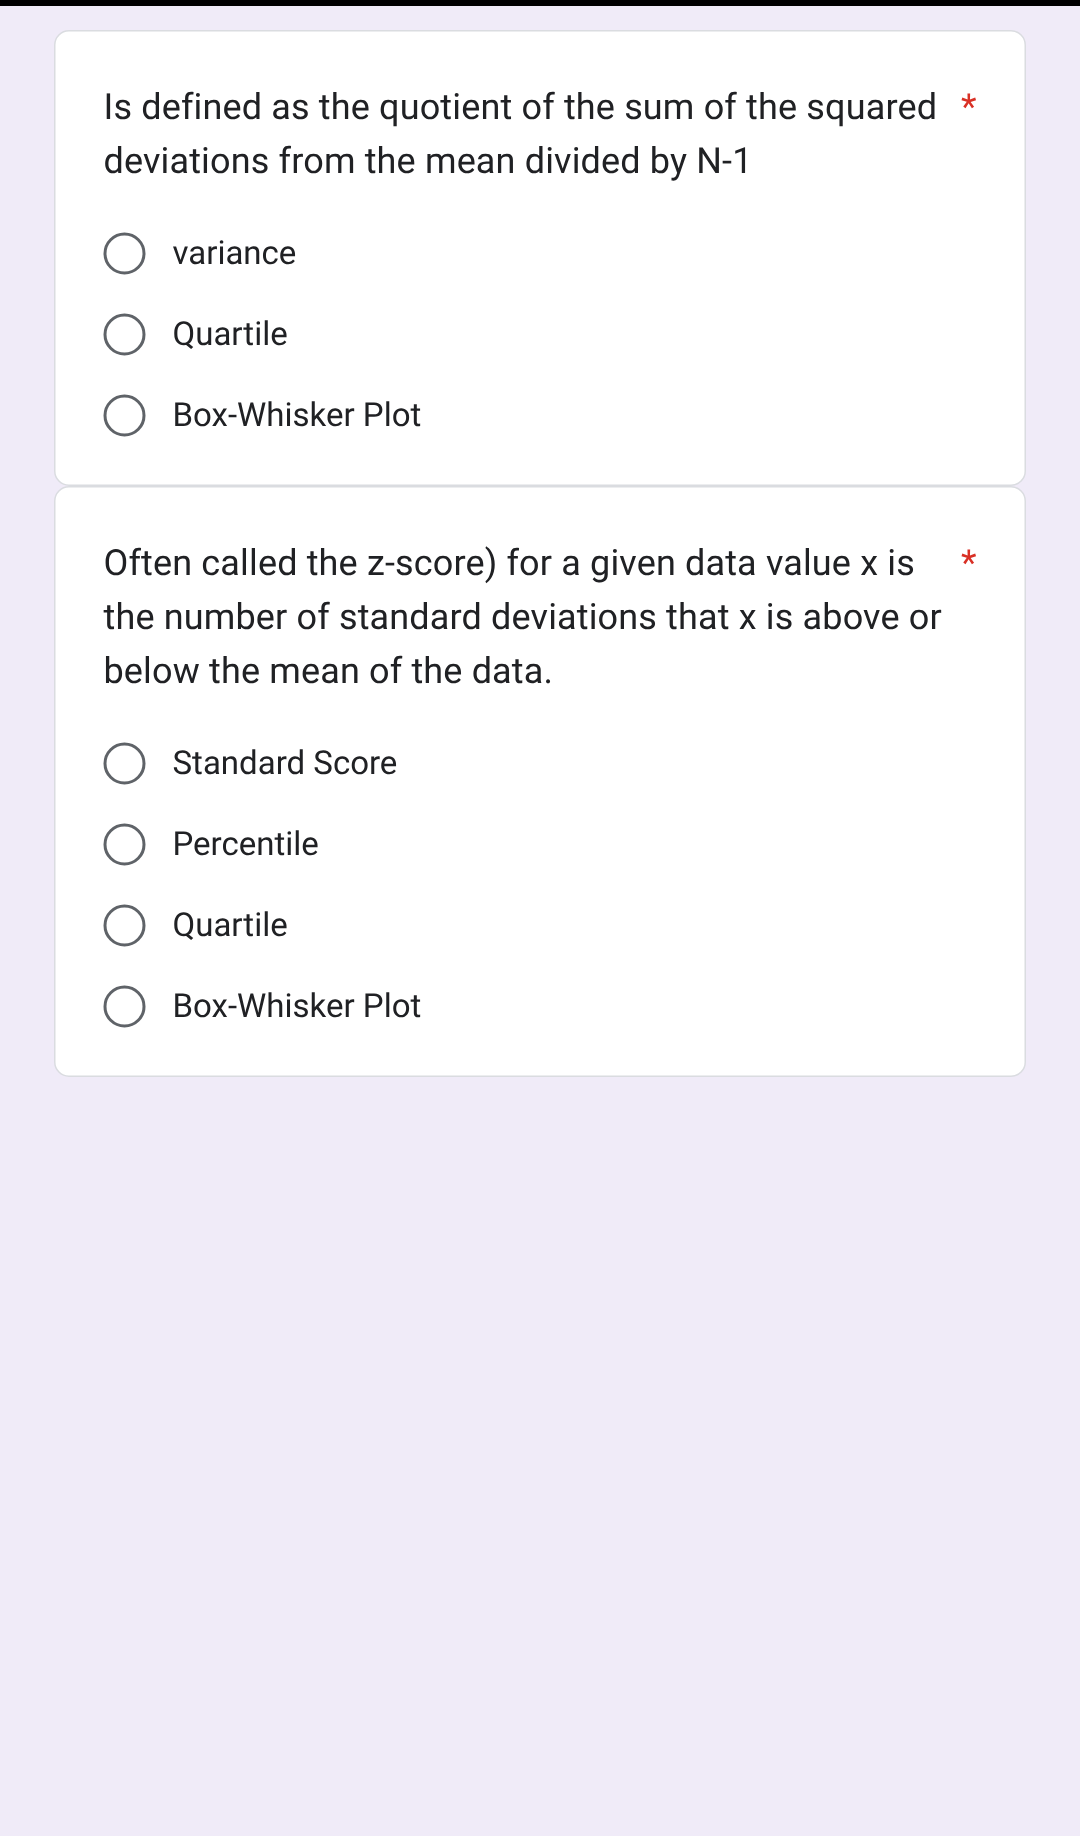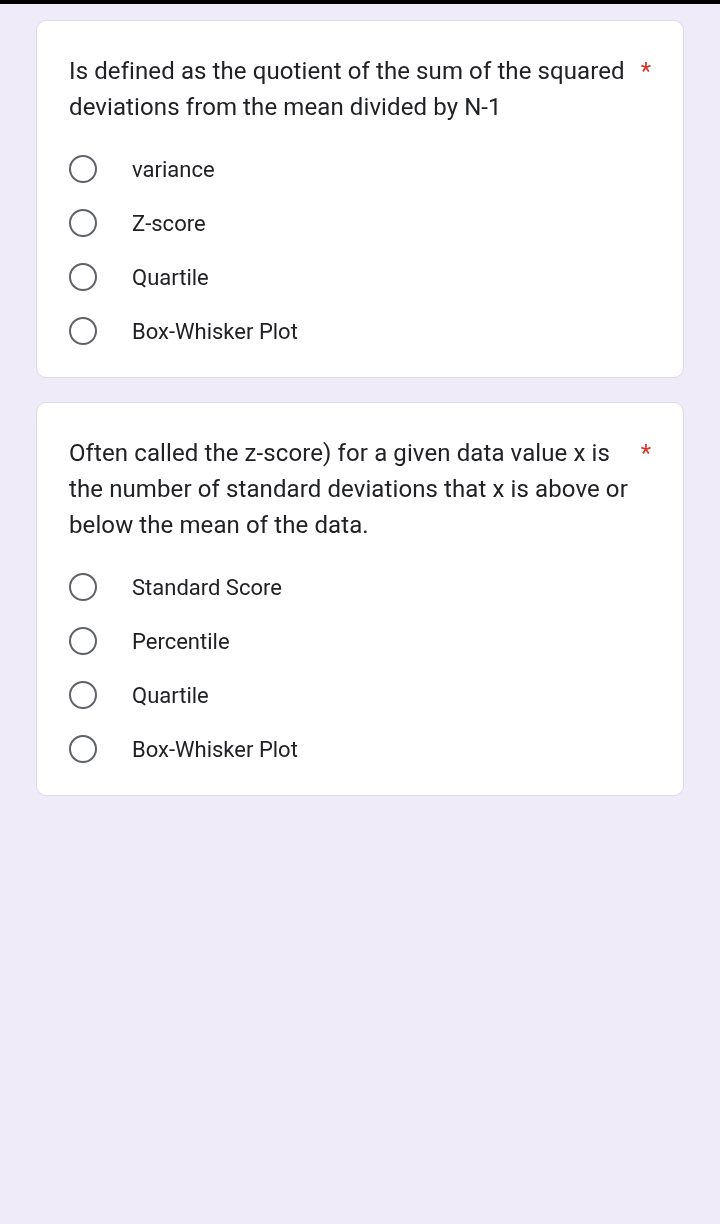--- a/index.html
+++ b/index.html
@@ -15,21 +15,20 @@
     background: #000;
   }
   .container {
     padding: 16px 36px 16px 36px;
   }
   .card {
     background: #fff;
     border-radius: 10px;
     border: 1px solid #dadce0;
     padding: 32px 32px 28px 32px;
-    margin-bottom: 24px;
   }
   .question-row {
     display: flex;
     align-items: flex-start;
     gap: 10px;
     margin-bottom: 30px;
   }
   .question-text {
     font-size: 24px;
     line-height: 1.5;
@@ -47,21 +46,21 @@
   .options {
     display: flex;
     flex-direction: column;
     gap: 26px;
     margin-top: 8px;
     margin-bottom: 4px;
   }
   .option {
     display: flex;
     align-items: center;
-    gap: 35px;
+    gap: 18px;
     cursor: pointer;
   }
   .radio {
     width: 28px;
     height: 28px;
     border: 2.5px solid #5f6368;
     border-radius: 50%;
     flex-shrink: 0;
   }
   .option-label {
@@ -79,24 +78,20 @@
 
   <div class="card">
     <div class="question-row">
       <div class="question-text">Is defined as the quotient of the sum of the squared deviations from the mean divided by N-1</div>
       <div class="required-star">*</div>
     </div>
     <div class="options">
       <label class="option">
         <span class="radio"></span>
         <span class="option-label">variance</span>
-      </label>
-      <label class="option">
-        <span class="radio"></span>
-        <span class="option-label">Z-score</span>
       </label>
       <label class="option">
         <span class="radio"></span>
         <span class="option-label">Quartile</span>
       </label>
       <label class="option">
         <span class="radio"></span>
         <span class="option-label">Box-Whisker Plot</span>
       </label>
     </div>

